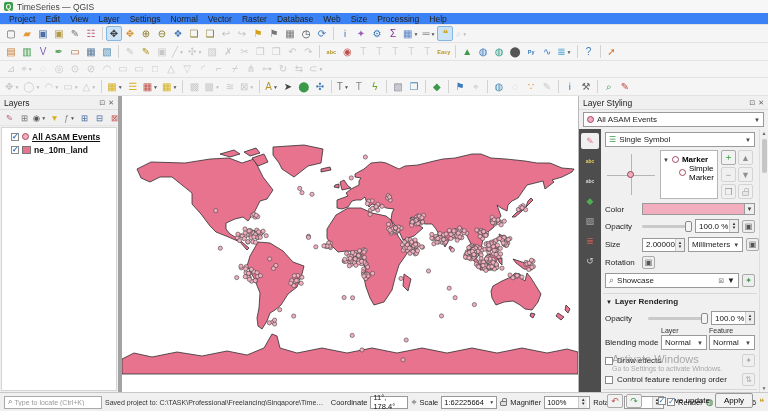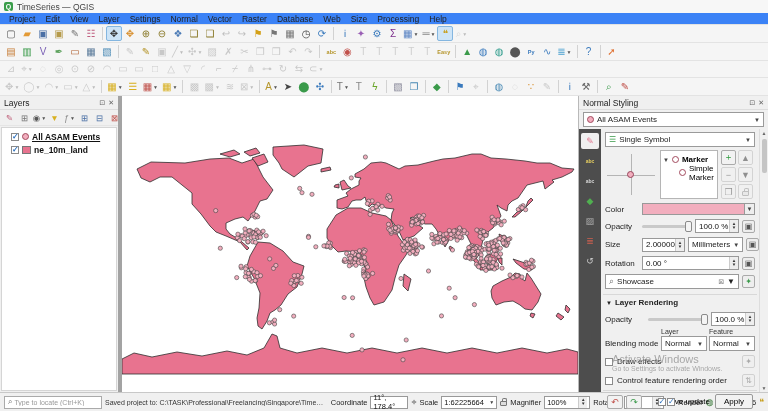--- a/index.html
+++ b/index.html
@@ -1176,21 +1176,21 @@
             <circle cx="98.3" cy="152.2" r="2.1" fill="#f2aebe" stroke="#454545" stroke-width="0.6"></circle>
             <circle cx="93.7" cy="114.6" r="2.1" fill="#f2aebe" stroke="#454545" stroke-width="0.6"></circle>
             <circle cx="190.0" cy="98.3" r="2.1" fill="#f2aebe" stroke="#454545" stroke-width="0.6"></circle>
             <circle cx="180.0" cy="96.7" r="2.1" fill="#f2aebe" stroke="#454545" stroke-width="0.6"></circle>
           </g>
       </svg>
     </div>
 
     <div class="styling-panel">
       <div class="phead">
-        <span>Normal Styling</span>
+        <span>Layer Styling</span>
         <span class="pbtns">
           <span>⊡</span>
           <span>✕</span>
         </span>
       </div>
       <div class="combo layer-combo">
         <span class="ring" id="comboRing" style="background: rgb(242, 174, 190);"></span>
         <span>All ASAM Events</span>
         <span class="arr">▼</span>
       </div>
@@ -1271,27 +1271,20 @@
                 </span>
             </div>
             <div class="combo" style="flex:1">
               <span>Millimeters</span>
               <span class="arr">▼</span>
             </div>
             <span class="ovr">▣</span>
           </div>
           <div class="srow">
             <span class="lbl">Rotation</span>
-            <div class="spinbox" style="flex:1">
-              <span>0.00 °</span>
-              <span class="spin">
-                  <span>▲</span>
-                  <span>▼</span>
-                </span>
-            </div>
             <span class="ovr">▣</span>
           </div>
           <div class="srow">
             <div class="searchbox">
               <span class="mag">⌕</span>
               <span>Showcase</span>
               <span class="clr">⊠</span>
               <span class="arr">▼</span>
             </div>
             <span class="ovr" style="color:#3a9a4a">✦</span>

